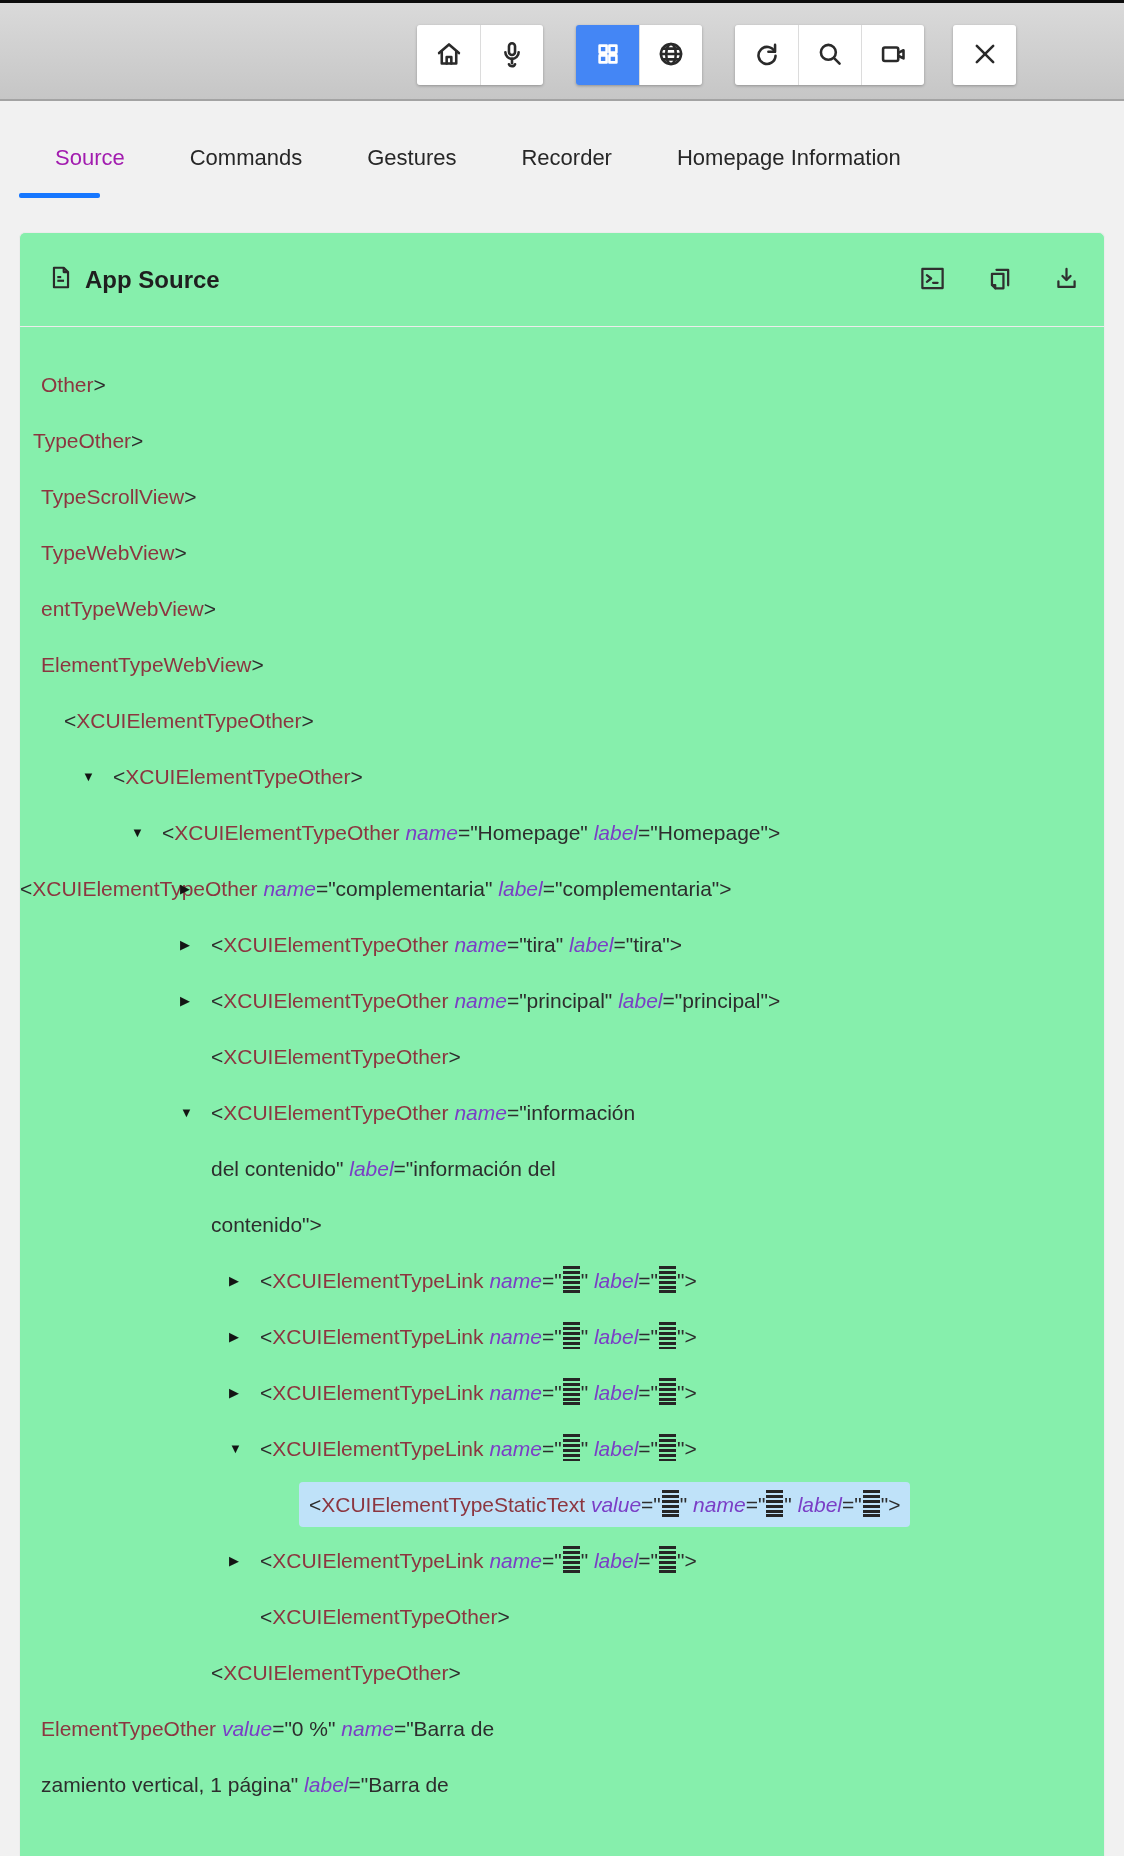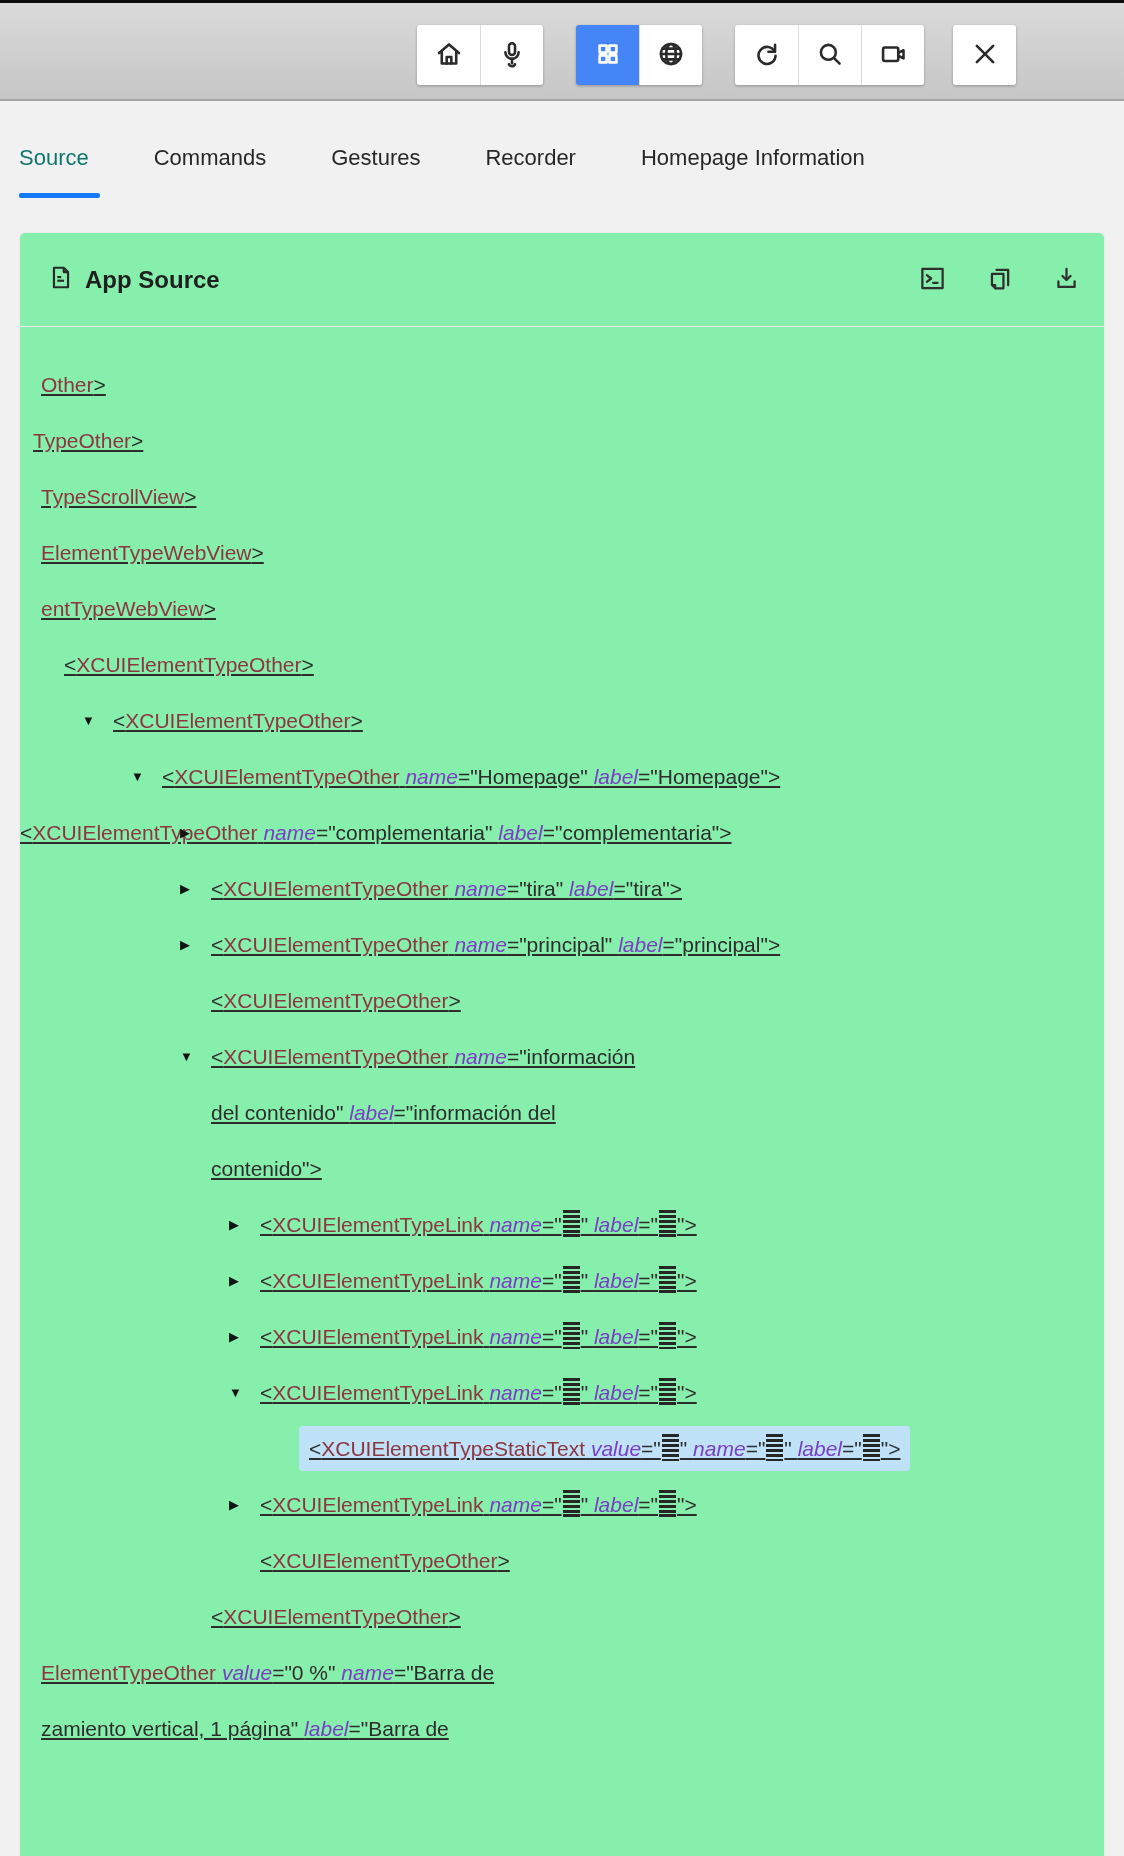--- a/index.html
+++ b/index.html
@@ -29,42 +29,42 @@
   .tbtn.only{ border-radius:3px; }
   .tbtn.active{ background:#4486f5; }
   .tbtn svg{ stroke:#2a2a2a; fill:none; stroke-width:2.2; stroke-linecap:round; stroke-linejoin:round; }
   .tbtn.active svg{ stroke:#fff; }
   #g1{ left:417px; } #g2{ left:576px; } #g3{ left:735px; } #g4{ left:953px; }
 
   
   .tabs{ position:absolute; left:0; top:101px; width:1124px; height:131px; background:#f1f1f1; }
   .tabs-inner{ display:flex; gap:65px; padding:44px 0 0 19px; font-size:22px; color:#272727; }
   .tab{ cursor:pointer; white-space:nowrap; }
-  .tab.active{ color:#0f766e; }
+  .tab.active{ color:#a21caf;margin-left:36px; }
   .inkbar{ position:absolute; left:19px; top:92px; width:81px; height:5px; background:#1677ff; border-radius:2px; }
 
   
   .card{
     position:absolute; left:19px; top:232px; width:1086px; height:1624px;
     background:#86efac; border-radius:6px 6px 0 0; border:1px solid #ececec; border-bottom:none;
   }
   .card-header{
     height:94px; border-bottom:1px solid #ececec;
     display:flex; align-items:center; padding:0 28px 0 28px; position:relative;
   }
   .card-title{ font-size:24px; font-weight:bold; color:#1f1f1f; margin-left:11px; }
   .hdr-icons{ position:absolute; right:24px; top:0; height:94px; display:flex; align-items:center; gap:40px; }
   .hicon svg{ stroke:#2f2f2f; fill:none; stroke-width:2; stroke-linecap:round; stroke-linejoin:round; }
   .doc-icon svg{ stroke:#2a2a2a; fill:none; stroke-width:2; stroke-linejoin:round; }
 
   
   .tree{ position:relative; padding-top:30px; height:1529px; overflow:hidden; font-size:21px; color:#2d2d2d; }
   .trow{ position:relative; height:56px; line-height:56px; white-space:pre; cursor:pointer; }
   .arrow{ position:absolute; top:50%; transform:translateY(-50%); font-size:13px; color:#141414; }
-  .content{ display:inline;text-decoration:underline; }
+  .content{ display:inline; }
   .t-tag{ color:#8c3640; }
   .t-attr{ color:#7a3ec6; font-style:italic; }
   .t-p{ color:#2d2d2d; }
   .glyph{
     display:inline-block; width:17px; height:27px;
     background:repeating-linear-gradient(to bottom,#262626 0 3.4px,rgba(0,0,0,0) 3.4px 4.9px);
     vertical-align:-5px; margin:0 1px;
   }
   .trow.hl .content{
     background:#bfe2f9; border-radius:4px; padding:11px 10px;
@@ -183,22 +183,23 @@
             <path d="M8.4 9.8 L12 13.4 L15.6 9.8"></path>
             <path d="M4.8 14.5 V19.5 H19.2 V14.5"></path>
           </svg>
       </span>
     </div>
   </div>
   <div class="tree" id="tree">
       <div class="trow"><span class="content" style="margin-left: 21px;"><span class="t-tag">Other</span><span class="t-p">&gt;</span></span></div>
       <div class="trow"><span class="content" style="margin-left: 13px;"><span class="t-tag">TypeOther</span><span class="t-p">&gt;</span></span></div>
       <div class="trow"><span class="content" style="margin-left: 21px;"><span class="t-tag">TypeScrollView</span><span class="t-p">&gt;</span></span></div>
+      <div class="trow"><span class="content" style="margin-left: 21px;"><span class="t-tag">TypeWebView</span><span class="t-p">&gt;</span></span></div>
+      <div class="trow"><span class="content" style="margin-left: 21px;"><span class="t-tag">entTypeWebView</span><span class="t-p">&gt;</span></span></div>
       <div class="trow"><span class="content" style="margin-left: 21px;"><span class="t-tag">ElementTypeWebView</span><span class="t-p">&gt;</span></span></div>
-      <div class="trow"><span class="content" style="margin-left: 21px;"><span class="t-tag">entTypeWebView</span><span class="t-p">&gt;</span></span></div>
       <div class="trow"><span class="content" style="margin-left: 44px;"><span class="t-p">&lt;</span><span class="t-tag">XCUIElementTypeOther</span><span class="t-p">&gt;</span></span></div>
       <div class="trow"><span class="arrow" style="left: 62px;">▼</span><span class="content" style="margin-left: 93px;"><span class="t-p">&lt;</span><span class="t-tag">XCUIElementTypeOther</span><span class="t-p">&gt;</span></span></div>
       <div class="trow"><span class="arrow" style="left: 111px;">▼</span><span class="content" style="margin-left: 142px;"><span class="t-p">&lt;</span><span class="t-tag">XCUIElementTypeOther</span><span class="t-p"> </span><span class="t-attr">name</span><span class="t-p">="Homepage" </span><span class="t-attr">label</span><span class="t-p">="Homepage"&gt;</span></span></div>
       <div class="trow"><span class="arrow" style="left: 160px;">▶</span><span class="content" style=""><span class="t-p">&lt;</span><span class="t-tag">XCUIElementTypeOther</span><span class="t-p"> </span><span class="t-attr">name</span><span class="t-p">="complementaria" </span><span class="t-attr">label</span><span class="t-p">="complementaria"&gt;</span></span></div>
       <div class="trow"><span class="arrow" style="left: 160px;">▶</span><span class="content" style="margin-left: 191px;"><span class="t-p">&lt;</span><span class="t-tag">XCUIElementTypeOther</span><span class="t-p"> </span><span class="t-attr">name</span><span class="t-p">="tira" </span><span class="t-attr">label</span><span class="t-p">="tira"&gt;</span></span></div>
       <div class="trow"><span class="arrow" style="left: 160px;">▶</span><span class="content" style="margin-left: 191px;"><span class="t-p">&lt;</span><span class="t-tag">XCUIElementTypeOther</span><span class="t-p"> </span><span class="t-attr">name</span><span class="t-p">="principal" </span><span class="t-attr">label</span><span class="t-p">="principal"&gt;</span></span></div>
       <div class="trow"><span class="content" style="margin-left: 191px;"><span class="t-p">&lt;</span><span class="t-tag">XCUIElementTypeOther</span><span class="t-p">&gt;</span></span></div>
       <div class="trow"><span class="arrow" style="left: 160px;">▼</span><span class="content" style="margin-left: 191px;"><span class="t-p">&lt;</span><span class="t-tag">XCUIElementTypeOther</span><span class="t-p"> </span><span class="t-attr">name</span><span class="t-p">="información</span></span></div>
       <div class="trow"><span class="content" style="margin-left: 191px;"><span class="t-p">del contenido" </span><span class="t-attr">label</span><span class="t-p">="información del</span></span></div>
       <div class="trow"><span class="content" style="margin-left: 191px;"><span class="t-p">contenido"&gt;</span></span></div>

